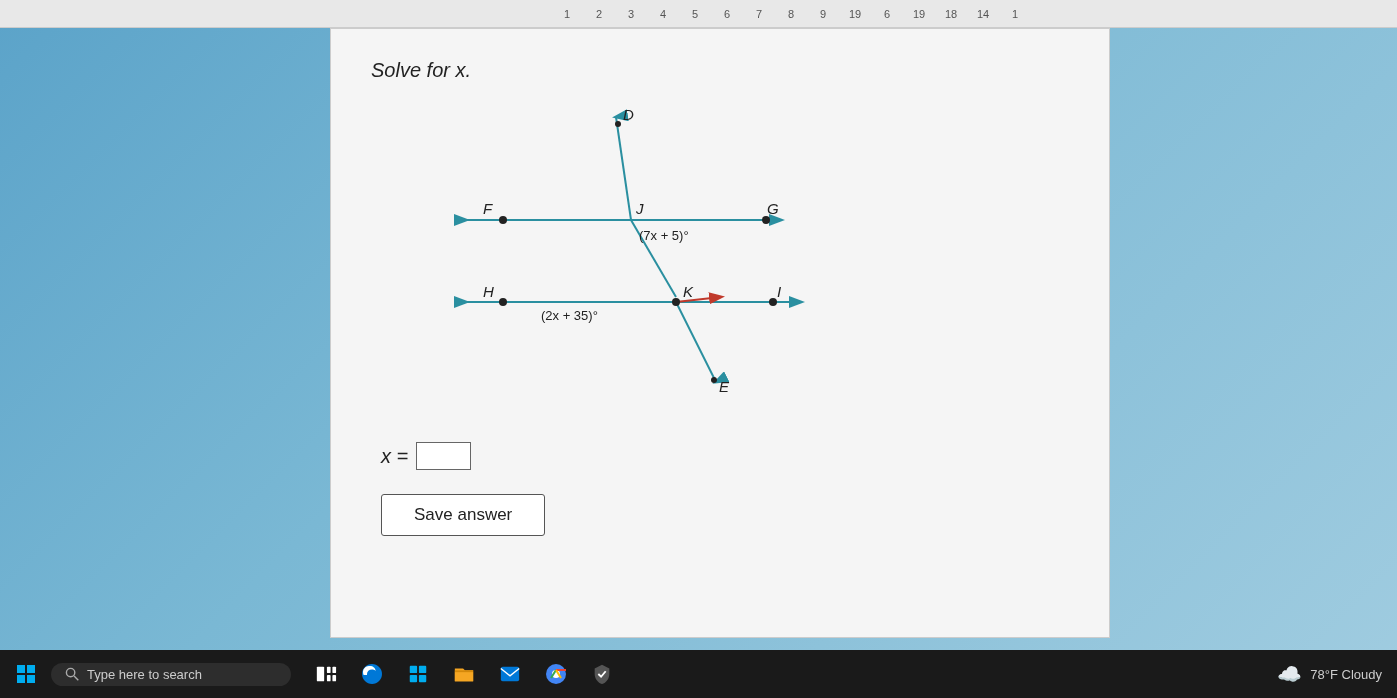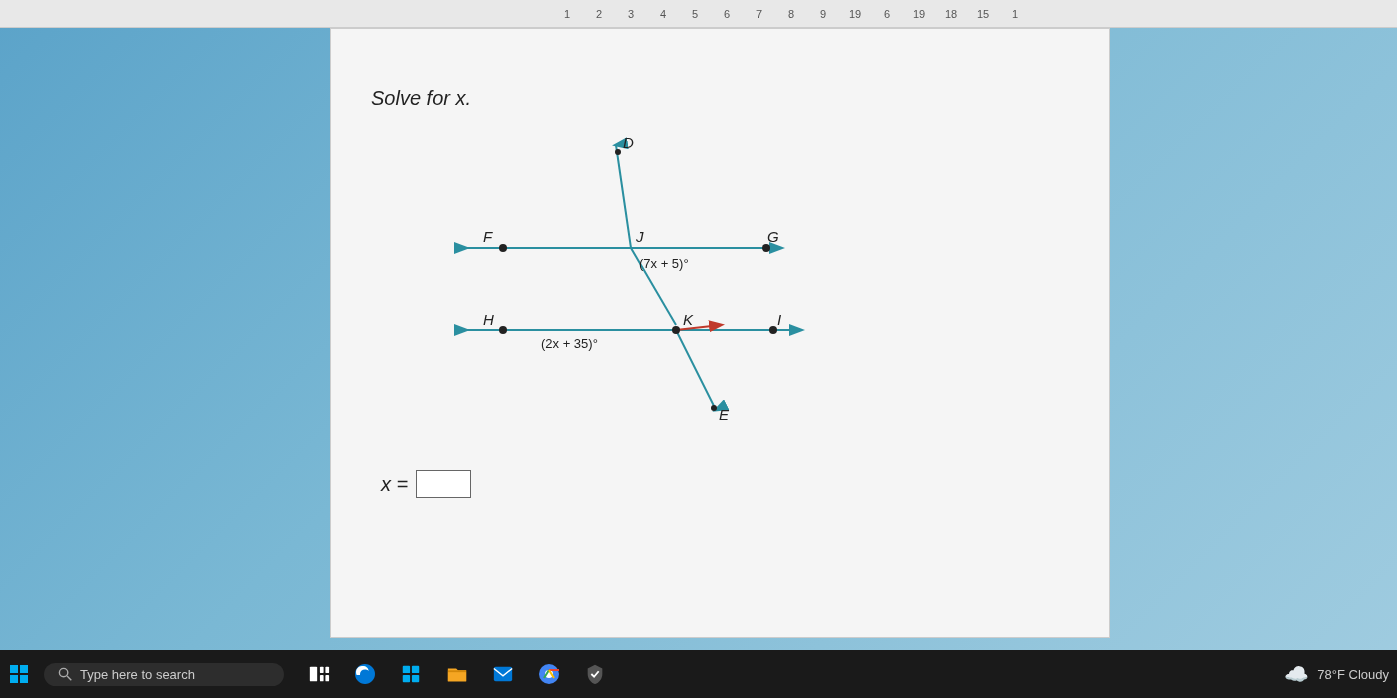--- a/index.html
+++ b/index.html
@@ -50,21 +50,20 @@
       background: #f5f5f5;
       border: 1px solid #ccc;
       padding: 30px 40px;
     }
 
     .solve-title {
       font-size: 20px;
       color: #222;
       margin-bottom: 20px;
       font-style: italic;
-      margin-top: 28px;
     }
 
     .diagram-container {
       position: relative;
       width: 420px;
       height: 320px;
       margin-left: 40px;
       margin-top: 10px;
     }
 
@@ -116,21 +115,21 @@
 
     
     .taskbar {
       position: absolute;
       bottom: 0; left: 0;
       width: 100%; height: 48px;
       background: #1a1a1a;
       display: flex;
       align-items: center;
       gap: 6px;
-      padding: 0 0;
+      padding: 0 7px;
     }
 
     .taskbar-start {
       width: 38px;
       height: 38px;
       display: flex;
       align-items: center;
       justify-content: center;
       cursor: pointer;
     }
@@ -214,21 +213,21 @@
   <span class="ruler-num">4</span>
   <span class="ruler-num">5</span>
   <span class="ruler-num">6</span>
   <span class="ruler-num">7</span>
   <span class="ruler-num">8</span>
   <span class="ruler-num">9</span>
   <span class="ruler-num">19</span>
   <span class="ruler-num">6</span>
   <span class="ruler-num">19</span>
   <span class="ruler-num">18</span>
-  <span class="ruler-num">15</span>
+  <span class="ruler-num">14</span>
   <span class="ruler-num">1</span>
 </div>
 
 <div class="content-area">
 
   <div class="solve-title">Solve for x.</div>
 
   <div class="diagram-container">
     <svg class="diagram-svg" viewBox="0 0 420 320" xmlns="http://www.w3.org/2000/svg">
 
@@ -294,20 +293,21 @@
       <text x="130" y="218" class="angle-label" font-family="Arial" font-size="13" fill="#222">(2x + 35)°</text>
 
     </svg>
   </div>
 
   <div class="answer-section">
     <span class="x-equals">x =</span>
     <input class="answer-input" type="text" placeholder="" style="">
   </div>
 
+  <button class="save-btn">Save answer</button>
 
 </div>
 
 <div class="taskbar">
 
   <div class="taskbar-start">
     <svg viewBox="0 0 20 20" fill="white" xmlns="http://www.w3.org/2000/svg">
       <rect x="1" y="1" width="8" height="8" fill="#00adef"></rect>
       <rect x="11" y="1" width="8" height="8" fill="#00adef"></rect>
       <rect x="1" y="11" width="8" height="8" fill="#00adef"></rect>

